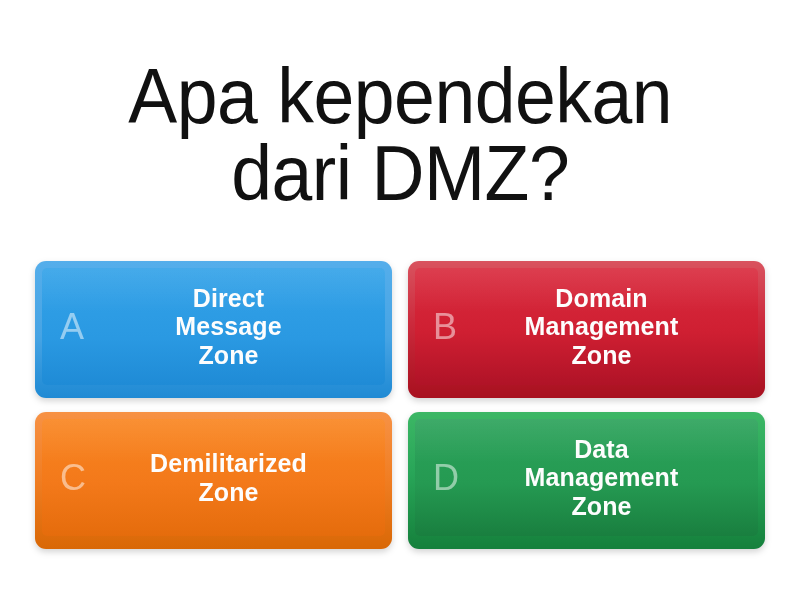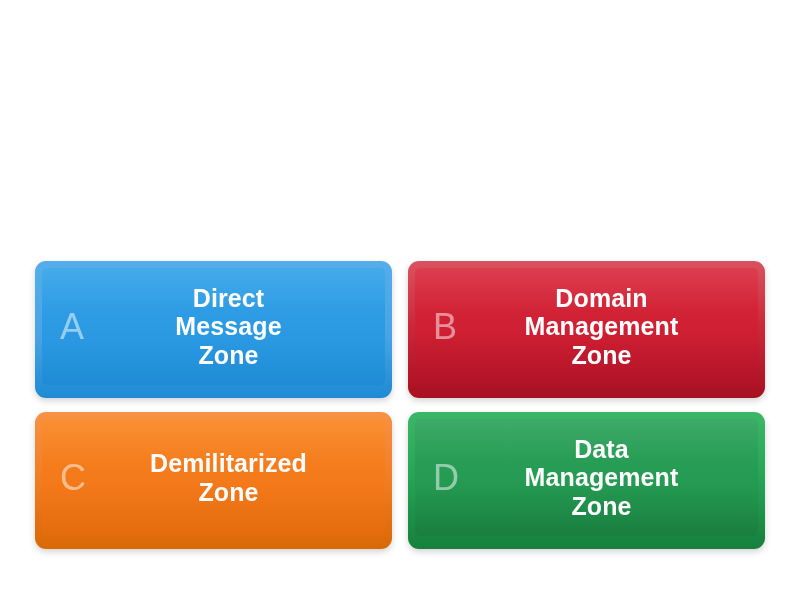--- a/index.html
+++ b/index.html
@@ -136,20 +136,24 @@
     height: 38%;
     background: linear-gradient(180deg, rgba(255,255,255,0.09), rgba(255,255,255,0));
     pointer-events: none;
   }
 </style>
 </head>
 <body>
 
 <div class="quiz-root">
 
+  <div class="question-area">
+    <div class="question-text">Apa kependekan
+dari DMZ?</div>
+  </div>
 
   <div class="answers-grid">
 
     <div class="answer-card card-a">
       <div class="card-face">
         <span class="card-letter">A</span>
         <span class="card-text">Direct
 Message
 Zone</span>
       </div>

